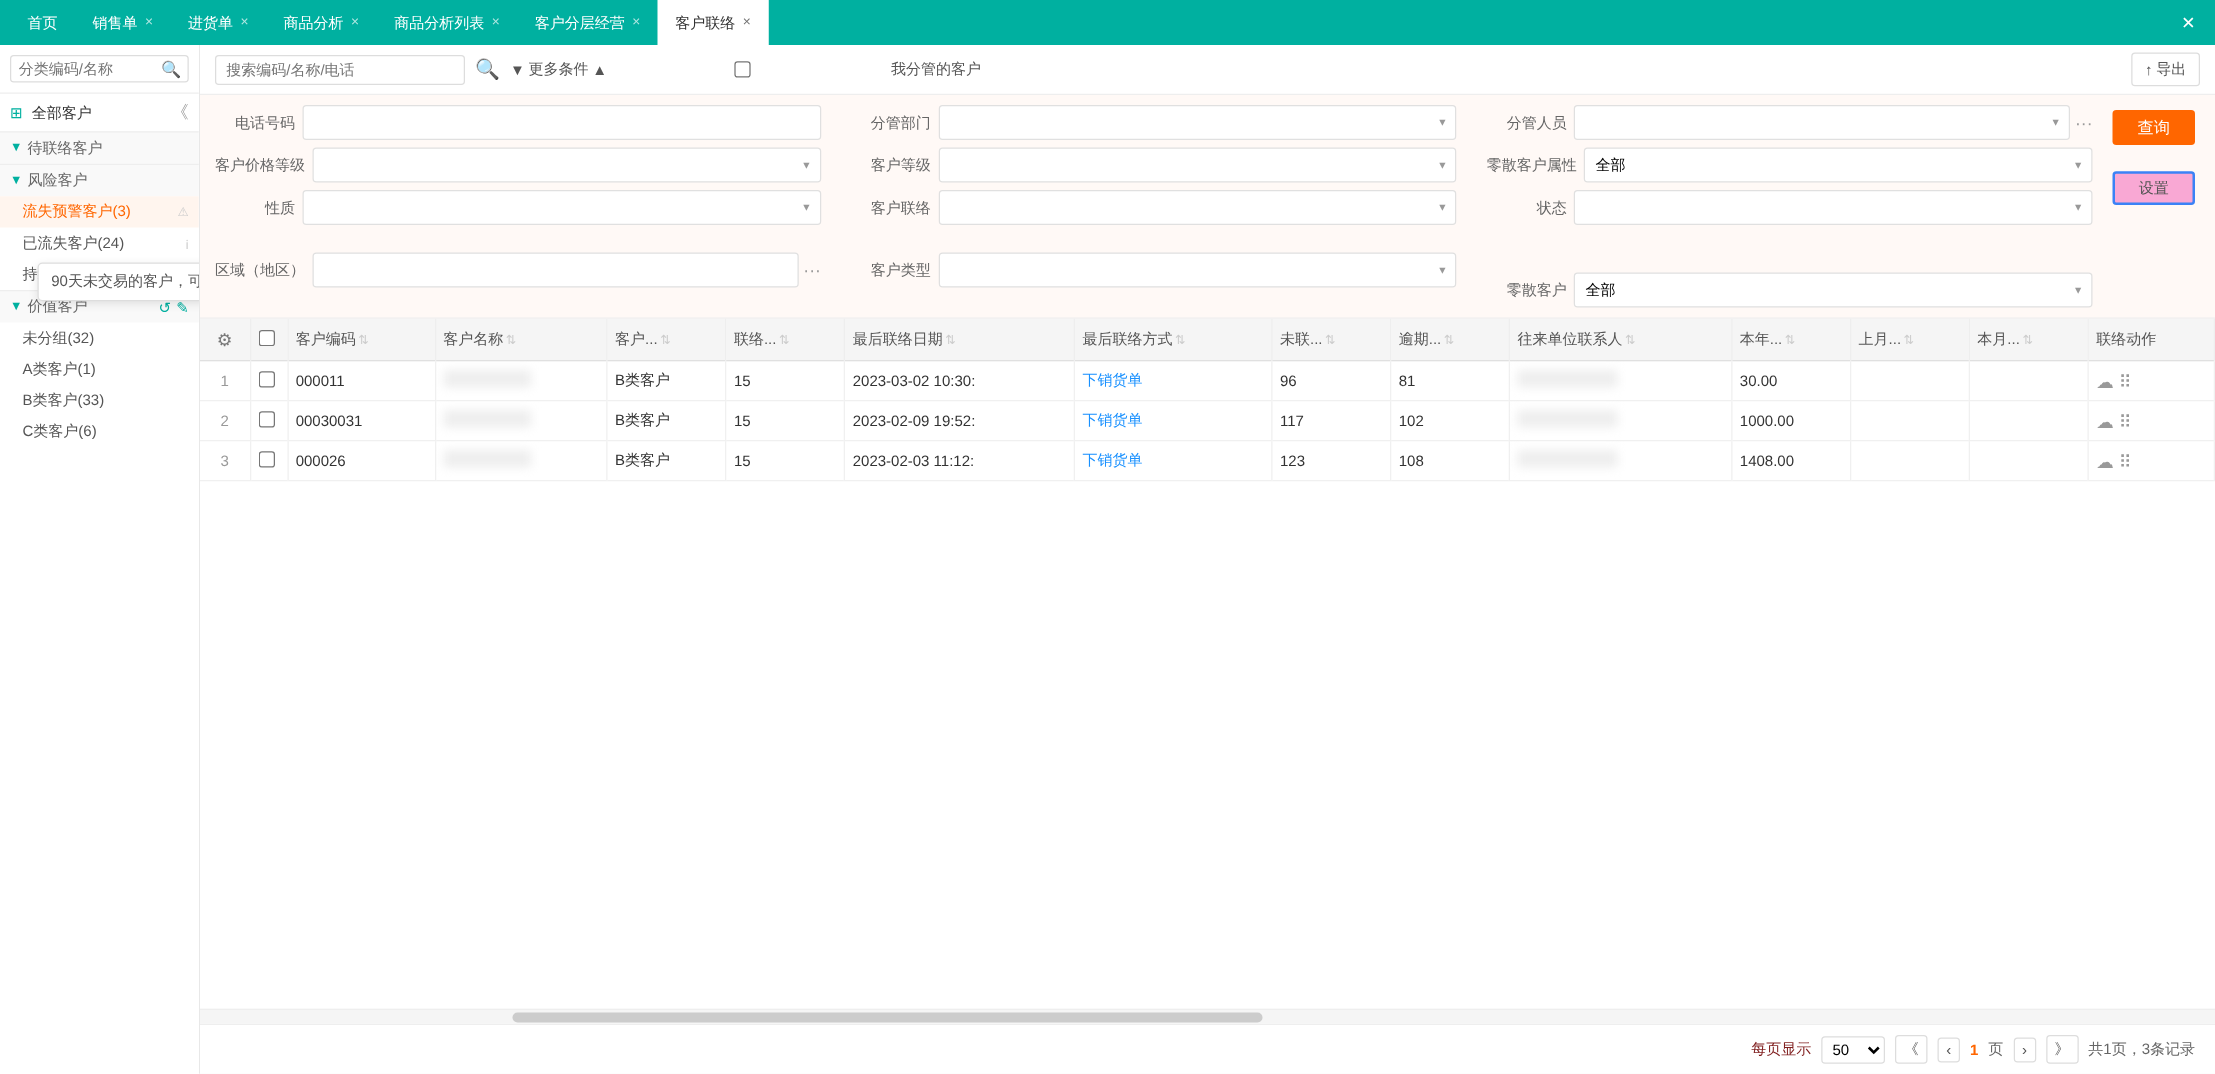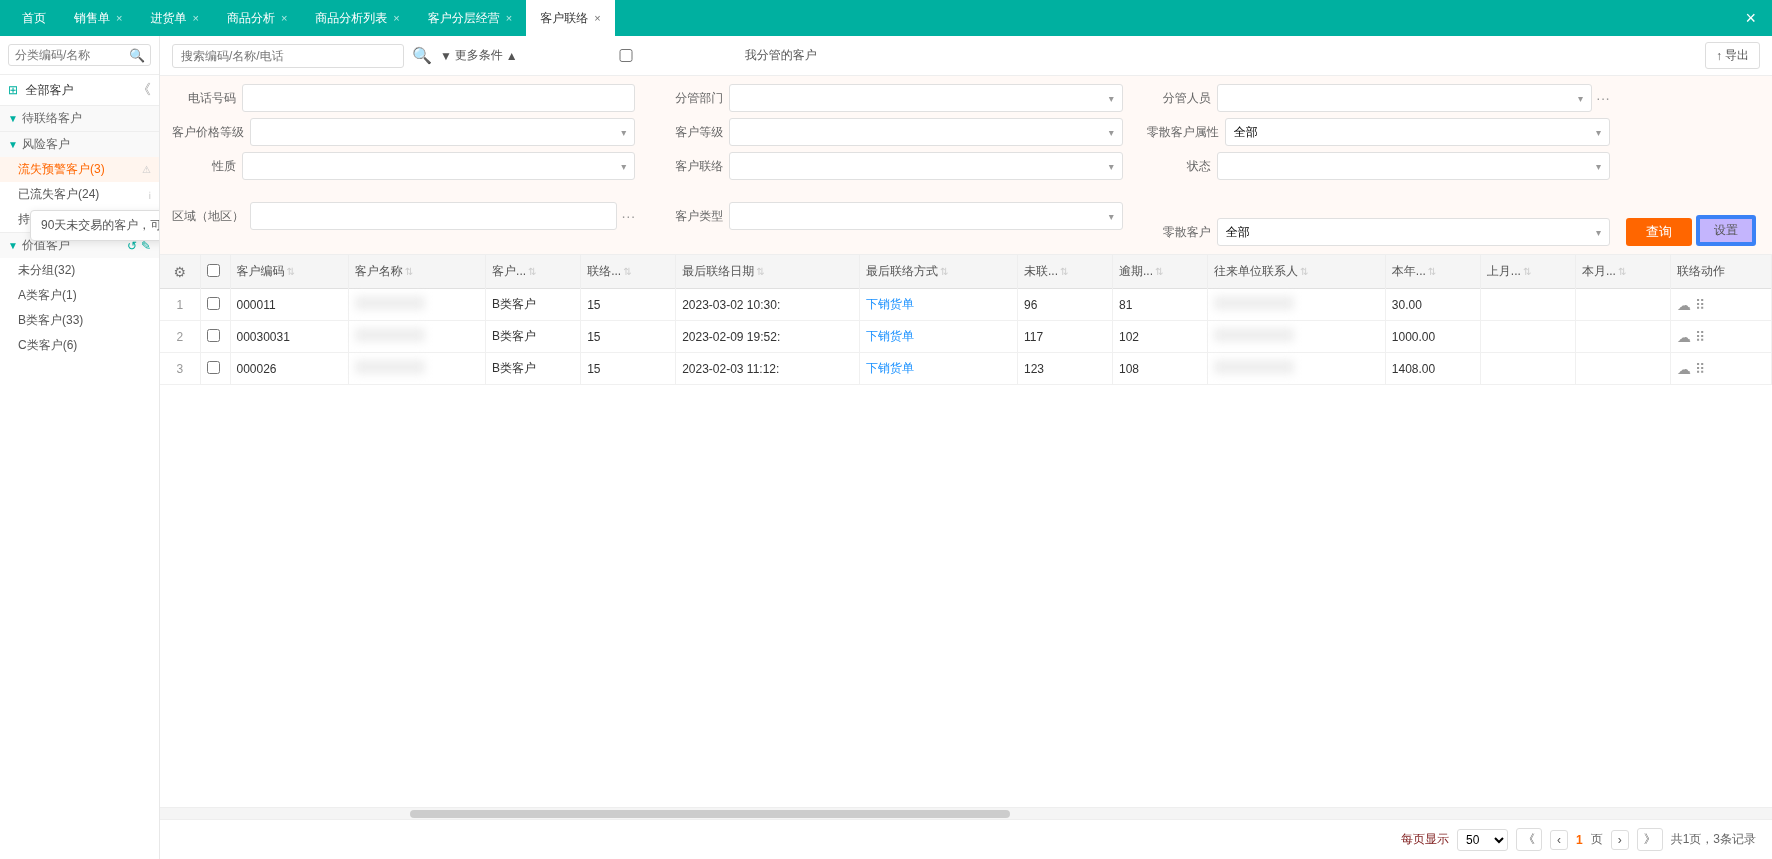--- a/index.html
+++ b/index.html
@@ -230,37 +230,36 @@
     }
     .filter-field .field-select .arrow { color: #999; font-size: 10px; }
     .filter-field .field-more {
       color: #999;
       margin-left: 4px;
       cursor: pointer;
       font-size: 14px;
     }
     .filter-right-btns {
       display: flex;
-      flex-direction: row;
-      gap: 4px;
-      align-items: flex-end;
+      flex-direction: column;
+      gap: 21px;
       padding-right: 4px;
     }
     .query-btn {
       background: #ff6600;
       color: white;
       border: none;
       padding: 5px 20px;
       border-radius: 3px;
       cursor: pointer;
       font-size: 13px;
     }
     .settings-btn {
-      background: #c4b5fd;
-      border: 4px solid #3b82f6;
+      background: #f9a8d4;
+      border: 2px solid #3b82f6;
       padding: 3px 14px;
       border-radius: 3px;
       cursor: pointer;
       color: #555;
       font-size: 12px;
     }
 
     
     .table-area {
       flex: 1;
@@ -470,21 +469,21 @@
         </div>
         <div class="sidebar-item">
           <span class="item-label">C类客户(6)</span>
         </div>
       </div>
     </aside>
 
     <main class="content-area">
 
       <div class="filter-bar">
-        <input type="text" style="border: 1px solid rgb(221, 221, 221); border-radius: 3px; padding: 4px 8px; width: 232px; outline: none;" placeholder="搜索编码/名称/电话">
+        <input type="text" style="border: 1px solid rgb(221, 221, 221); border-radius: 3px; padding: 4px 8px; width: 200px; outline: none;" placeholder="搜索编码/名称/电话">
         <button class="search-btn">🔍</button>
         <div class="more-filter">
           <span>▼</span>
           <span>更多条件</span>
           <span>▲</span>
         </div>
         <div class="my-customers">
           <input type="checkbox" style="">
           <span>我分管的客户</span>
         </div>

